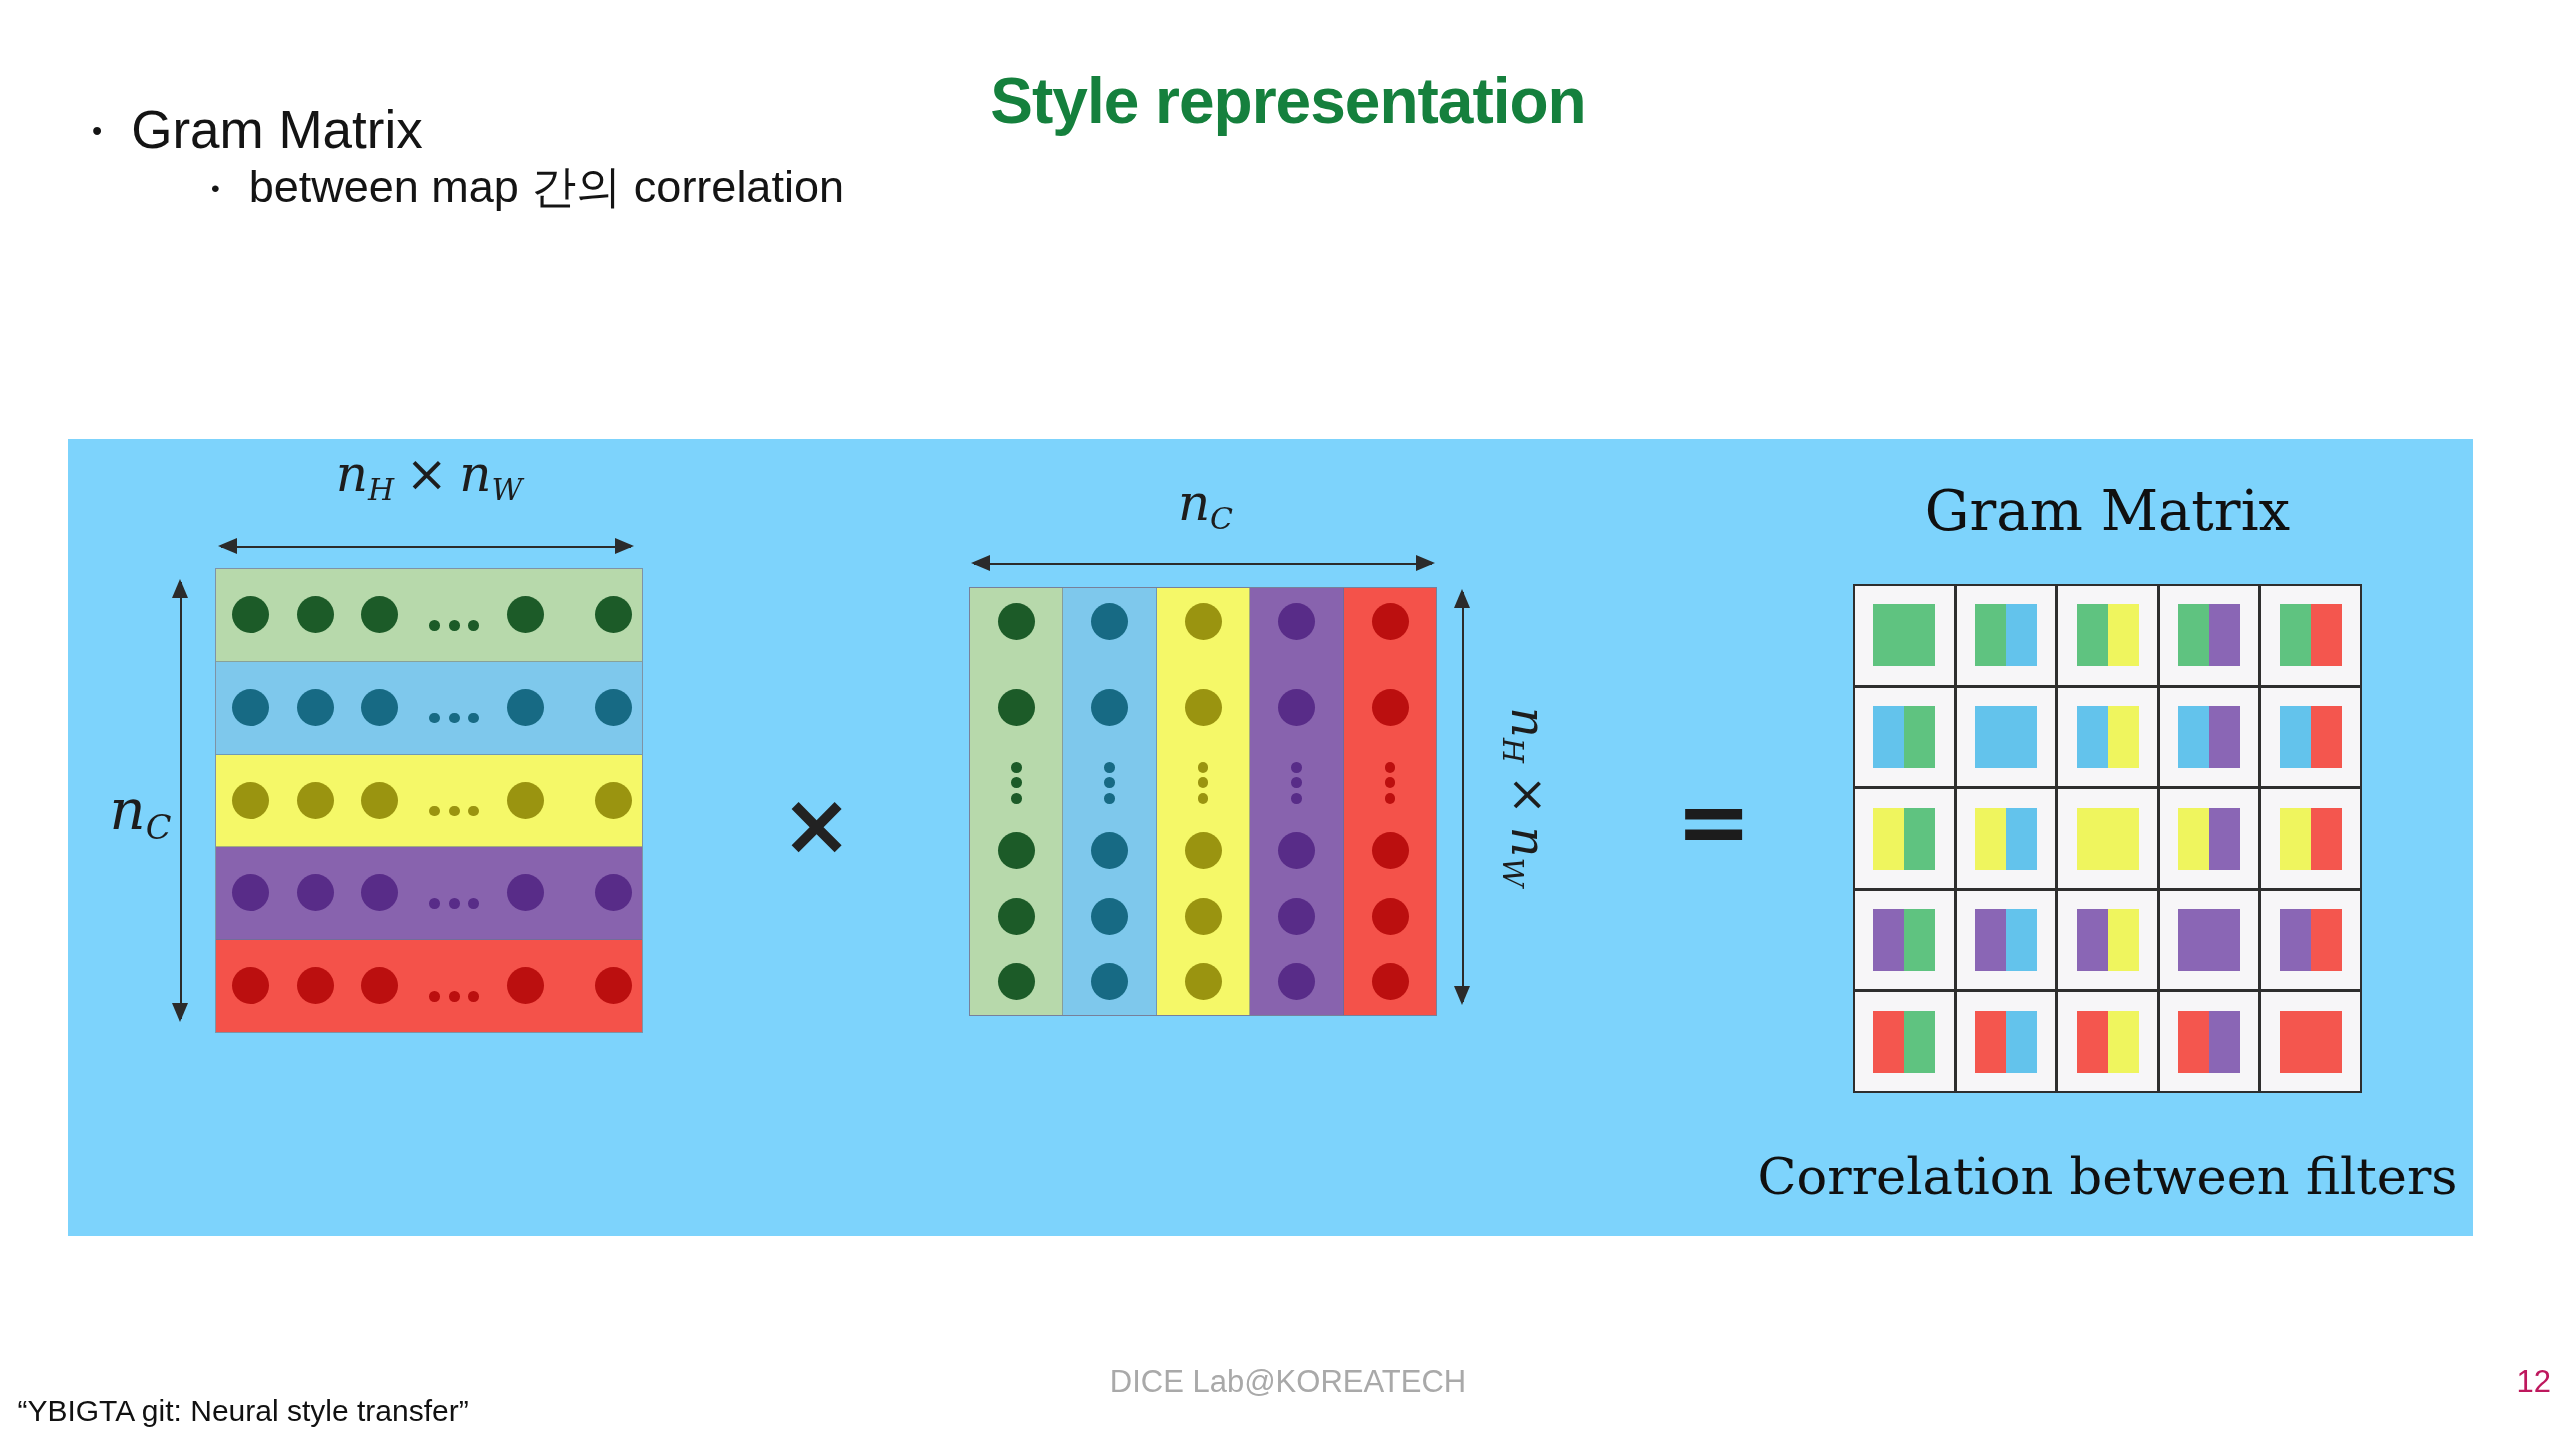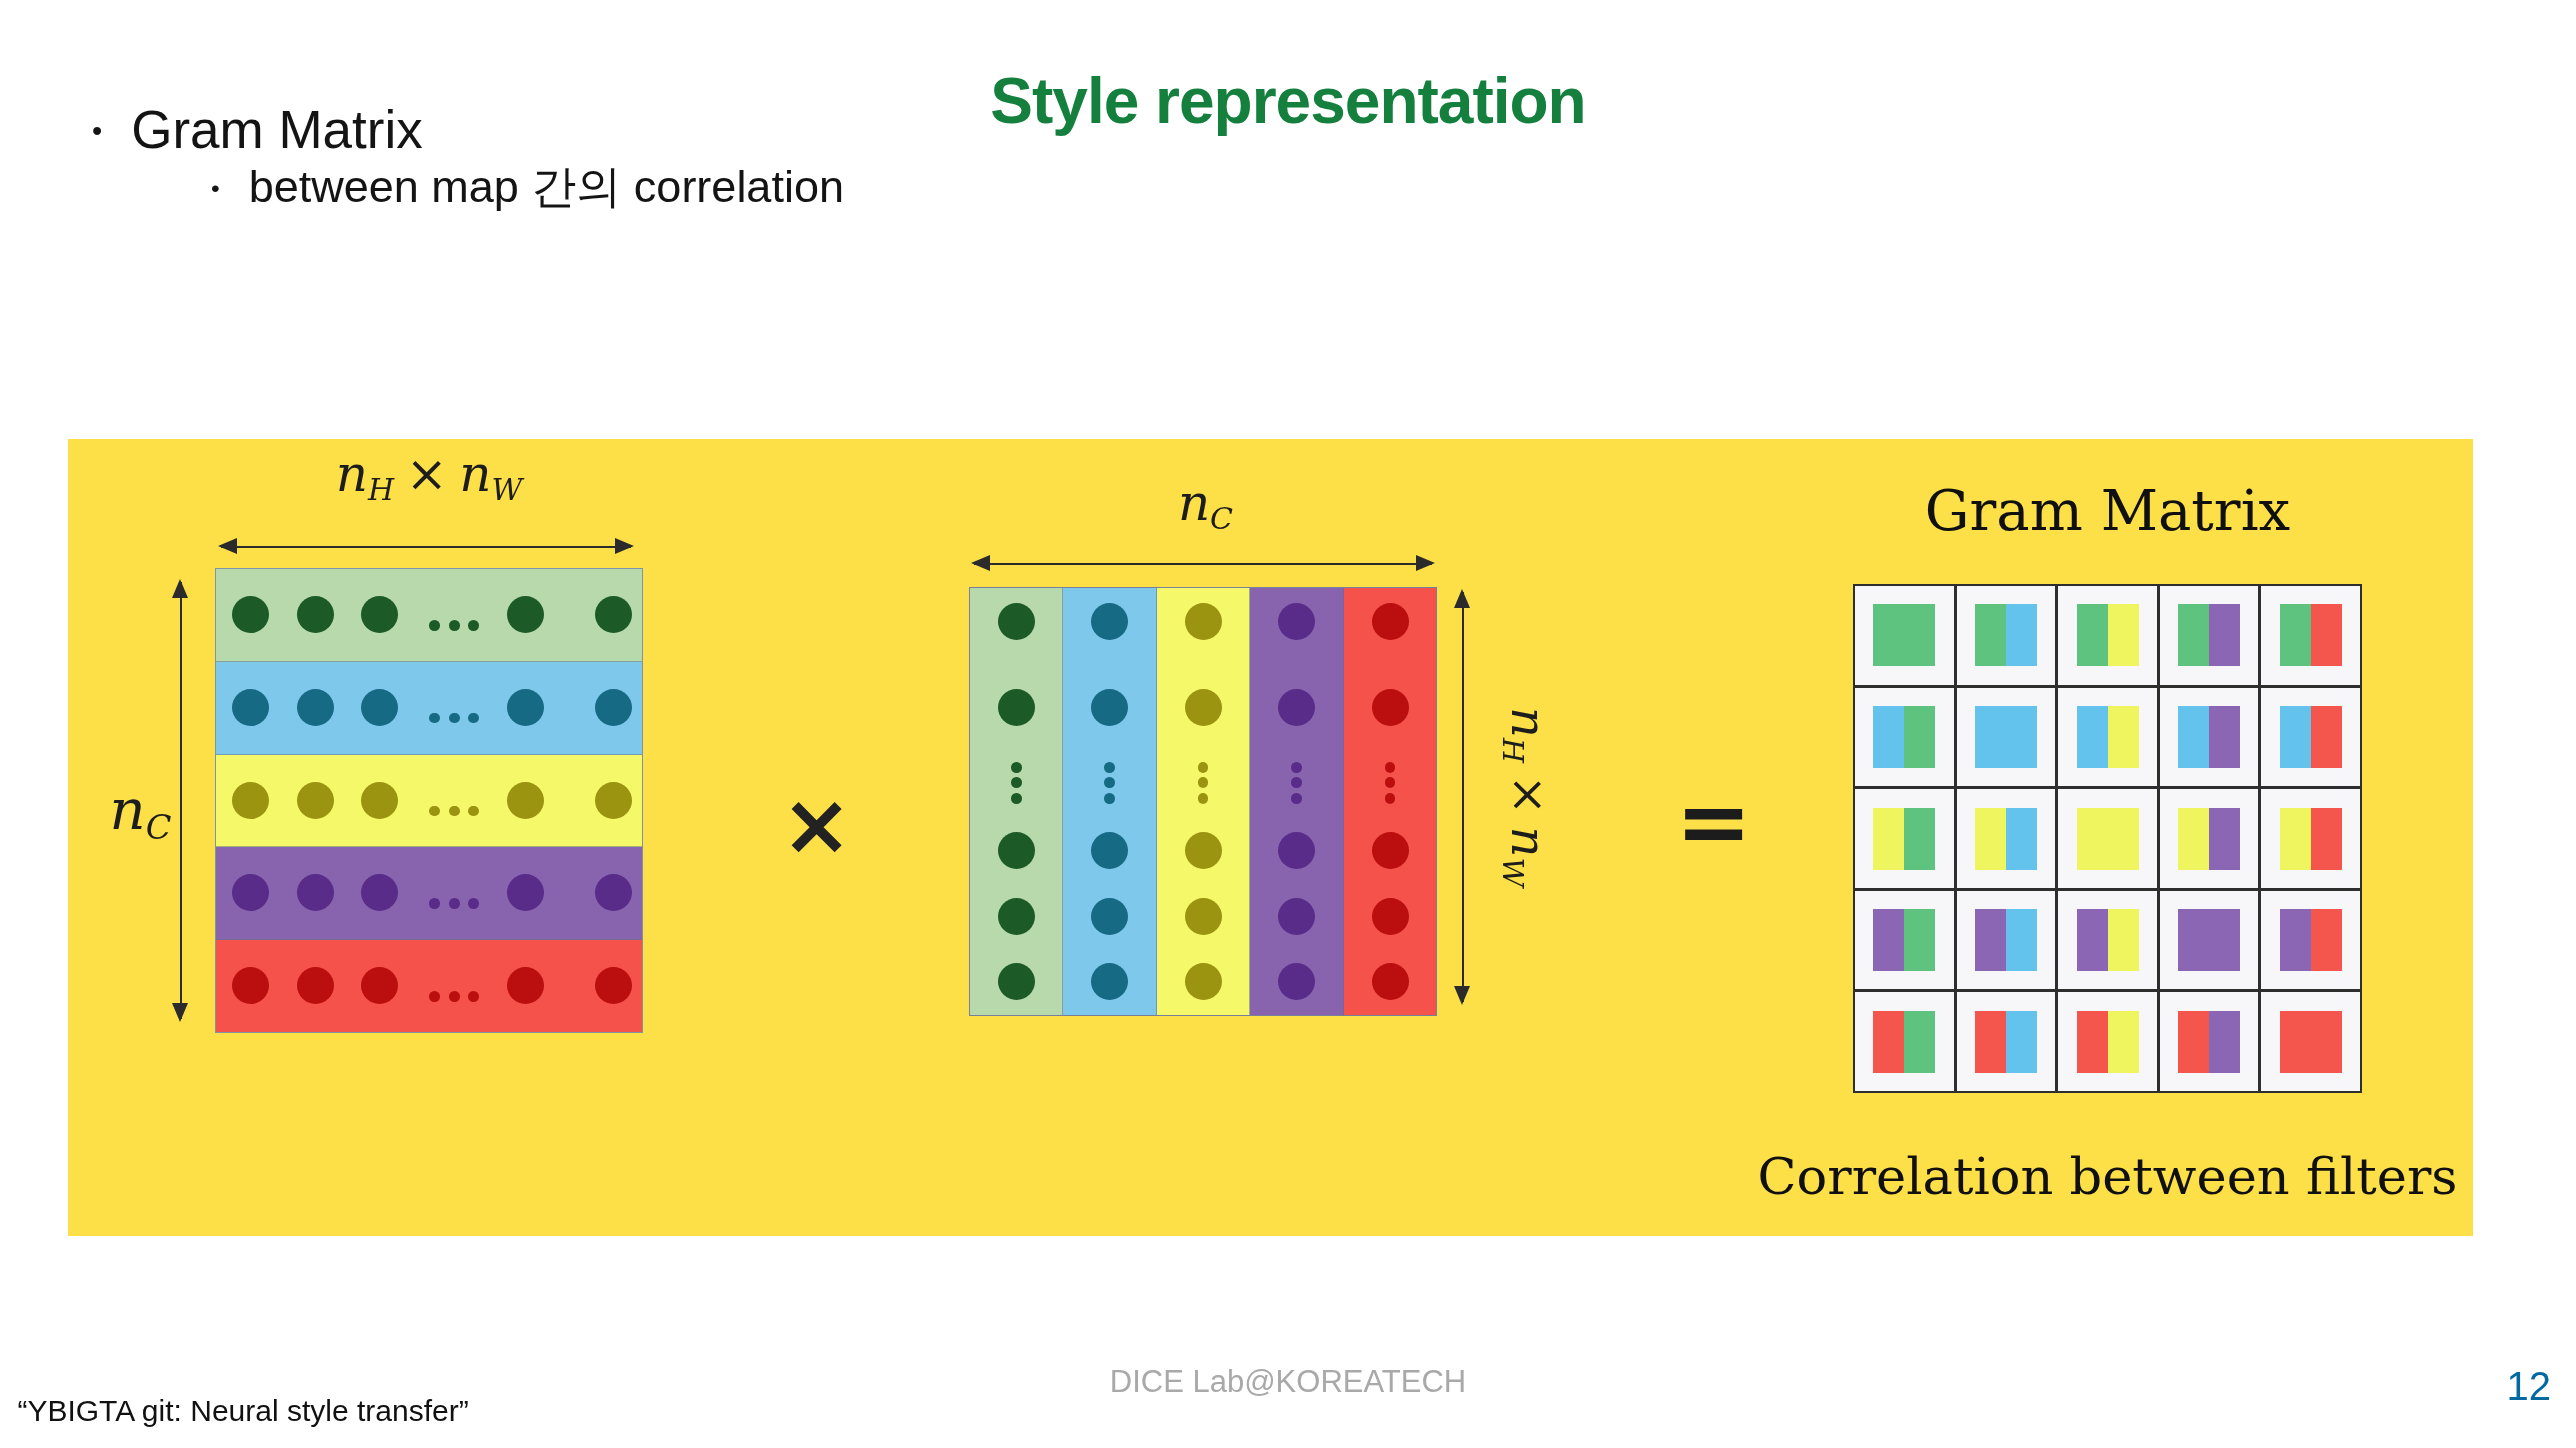--- a/index.html
+++ b/index.html
@@ -12,21 +12,21 @@
     position:absolute;top:21px;left:0;width:100%;text-align:center;
     font-size:64px;font-weight:700;letter-spacing:-1px;
   }
   .bullet{position:absolute;display:flex;align-items:center;}
   .bullet .bdot{font-size:0.55em;margin-right:29px;transform:translateY(1.9px);}
   .bullet-1{left:92px;top:99px;font-size:53px;}
   .bullet-2{left:211px;top:157px;font-size:45px;}
   
   .panel{
     position:absolute;left:68px;top:439px;width:2405px;height:797px;
-    background:#fde047;
+    background:#7dd3fc;
   }
   .panel *{box-sizing:border-box;}
   
   .mlabel{position:absolute;color:#1d1d1d;font-family:"DejaVu Serif",serif;}
   .mi{font-style:italic;}
   .msub{font-style:italic;font-size:0.6em;vertical-align:-0.3em;letter-spacing:0;}
   .mx{padding:0 11.6px;}
   .lbl-nhnw-left{left:147px;top:5.8px;width:428px;text-align:center;font-size:50px;}
   .lbl-nc-left{left:0px;top:338px;width:145px;text-align:center;font-size:56px;}
   .lbl-nc-mid{left:1070px;top:35px;width:135px;text-align:center;font-size:50px;}
@@ -77,21 +77,21 @@
     position:absolute;left:1785px;top:145px;width:509px;height:509px;
     display:grid;grid-template-columns:repeat(5,1fr);grid-template-rows:repeat(5,1fr);
     gap:2.9px;background:#2e2e2e;border:2.9px solid #2e2e2e;
   }
   .gcell{background:#f7f6f8;display:flex;align-items:center;justify-content:center;}
   .chip{width:62px;height:62px;display:flex;}
   .chip .half{flex:1;}
   
   .cite{position:absolute;left:17.4px;top:1394px;font-size:30px;color:#111;}
   .lab{position:absolute;left:0;top:1364px;width:100%;text-align:center;font-size:31px;color:#a9a9a9;}
-  .pageno{position:absolute;right:25px;top:1364px;font-size:40px;color:#0369a1;margin-left:20px;}
+  .pageno{position:absolute;right:25px;top:1364px;font-size:31px;color:#be185d;margin-left:20px;}
 </style>
 </head>
 <body>
 
 <main>
 
   <h1 class="title" style="color: #15803d;">Style representation</h1>
 
   <div class="bullet bullet-1">
     <span class="bdot">•</span>

